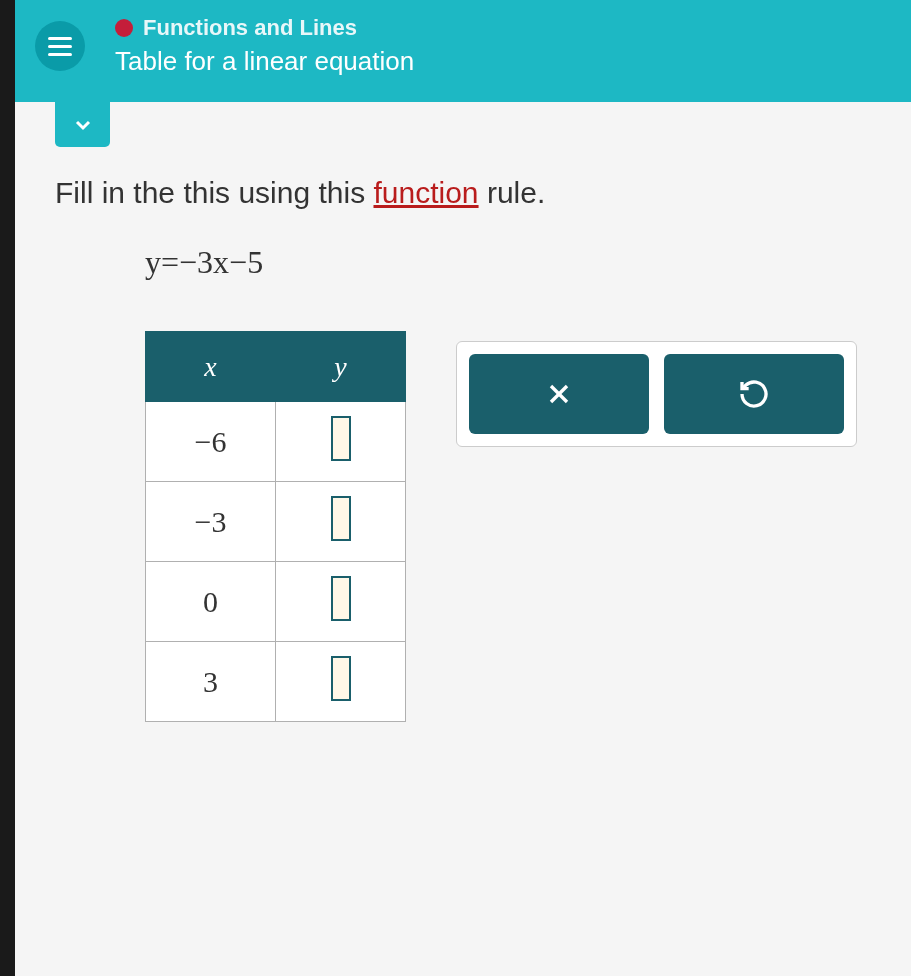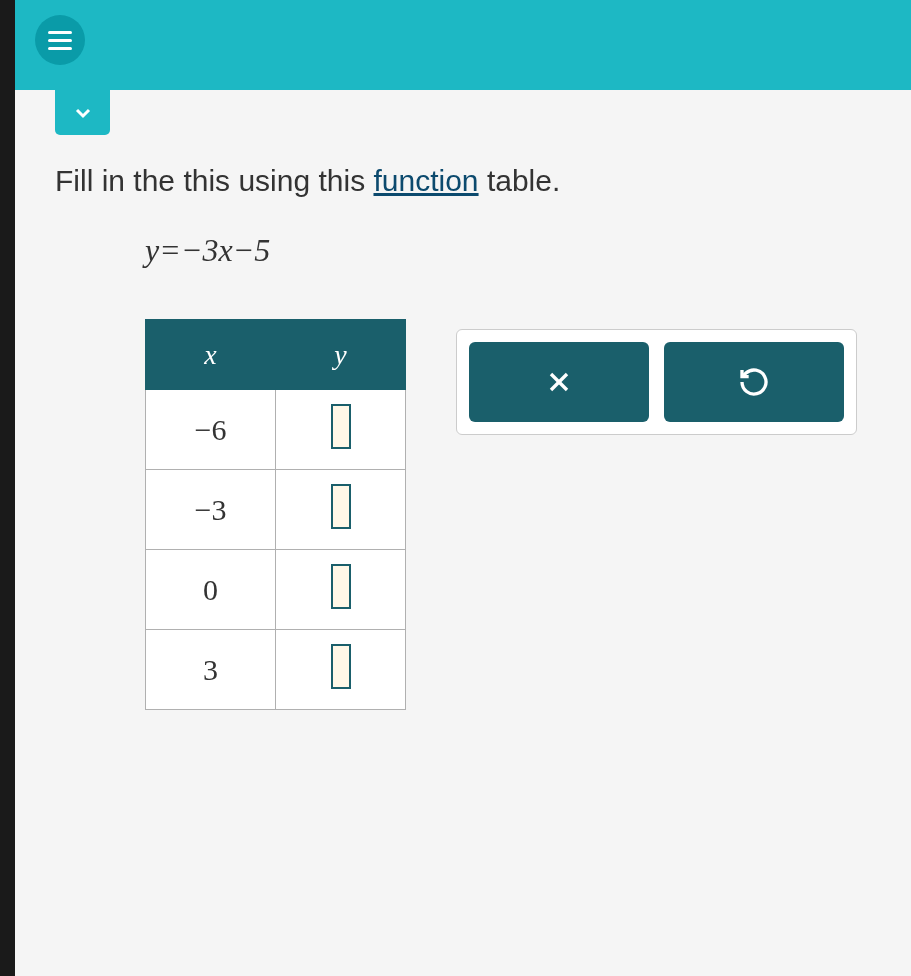--- a/index.html
+++ b/index.html
@@ -95,27 +95,26 @@
       height: 24px;
     }
     .question {
       padding-top: 70px;
       font-size: 30px;
       color: #333;
       margin-bottom: 30px;
       line-height: 1.4;
     }
     .function-link {
-      color: #0c4a6e;
+      color: #b91c1c;
       text-decoration: underline;
       cursor: pointer;
     }
     .equation {
       font-size: 32px;
-      font-style: italic;
       color: #333;
       margin-left: 90px;
       margin-bottom: 50px;
       font-family: 'Times New Roman', serif;
     }
     .main-area {
       display: flex;
       gap: 50px;
       align-items: flex-start;
     }
@@ -184,31 +183,38 @@
 <body>
 
 <div class="left-edge"></div>
 
 <div class="header">
   <div class="menu-btn">
     <span></span>
     <span></span>
     <span></span>
   </div>
+  <div class="header-text">
+    <div class="topic-line">
+      <div class="dot"></div>
+      <div class="topic">Functions and Lines</div>
+    </div>
+    <div class="title">Table for a linear equation</div>
+  </div>
 </div>
 
 <div class="content">
   <div class="chevron-box">
     <svg viewBox="0 0 24 24" fill="none" stroke="white" stroke-width="3">
       <polyline points="6 9 12 15 18 9"></polyline>
     </svg>
   </div>
 
   <div class="question">
-    <span>Fill in the this using this </span><span class="function-link">function</span><span> table.</span>
+    <span>Fill in the this using this </span><span class="function-link">function</span><span> rule.</span>
   </div>
 
   <div class="equation">y=−3x−5</div>
 
   <div class="main-area">
     <div class="table-wrap">
       <table>
         <thead>
           <tr>
             <th>x</th>

